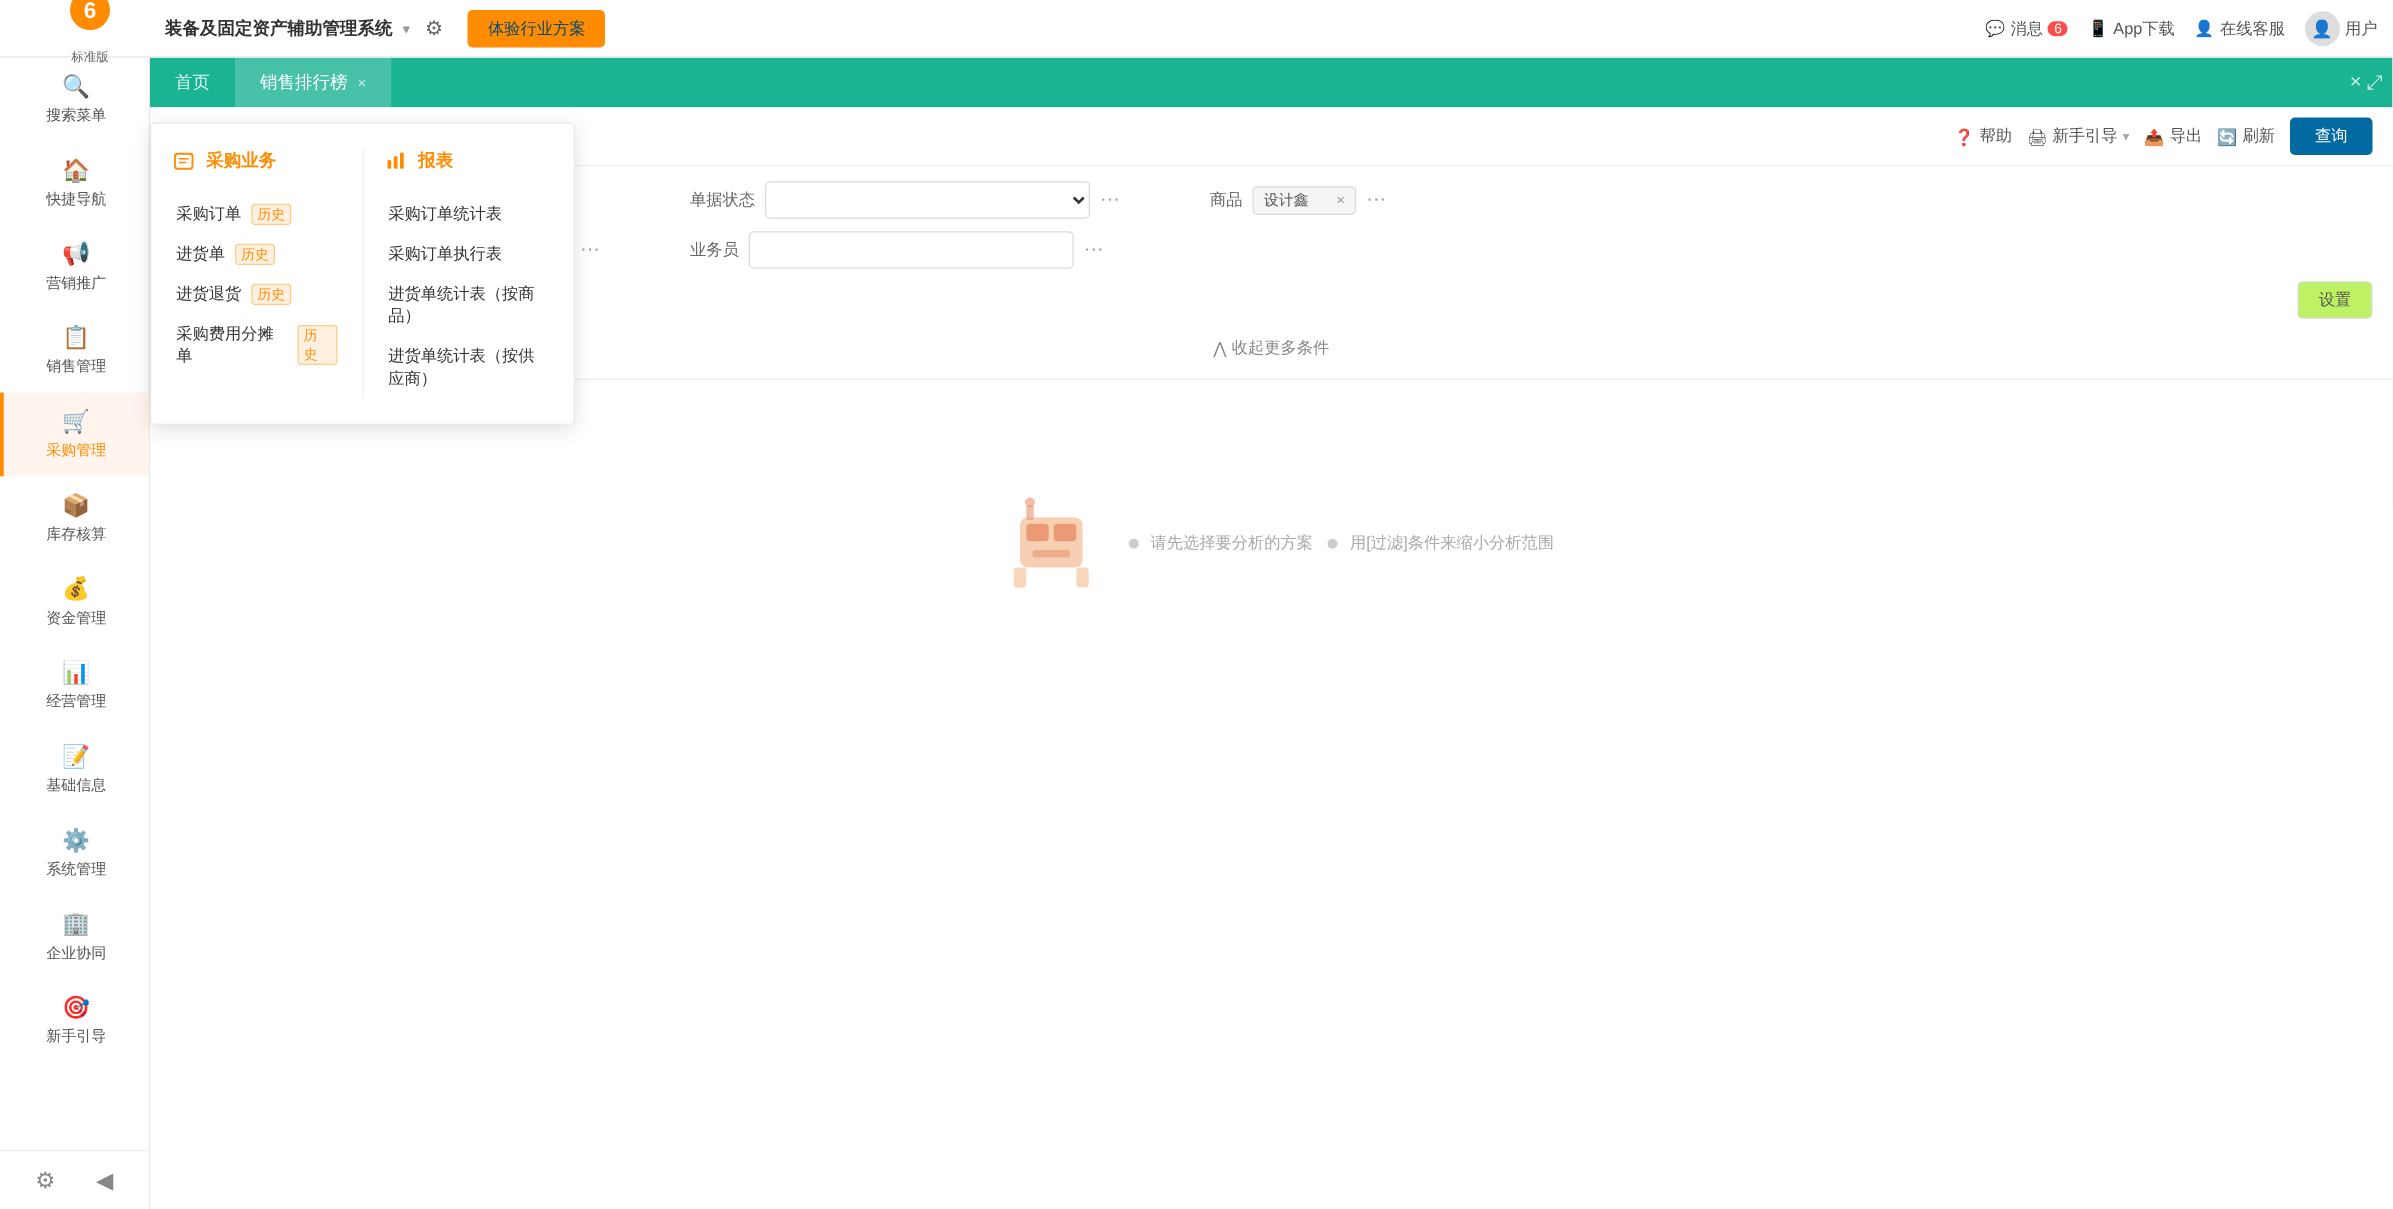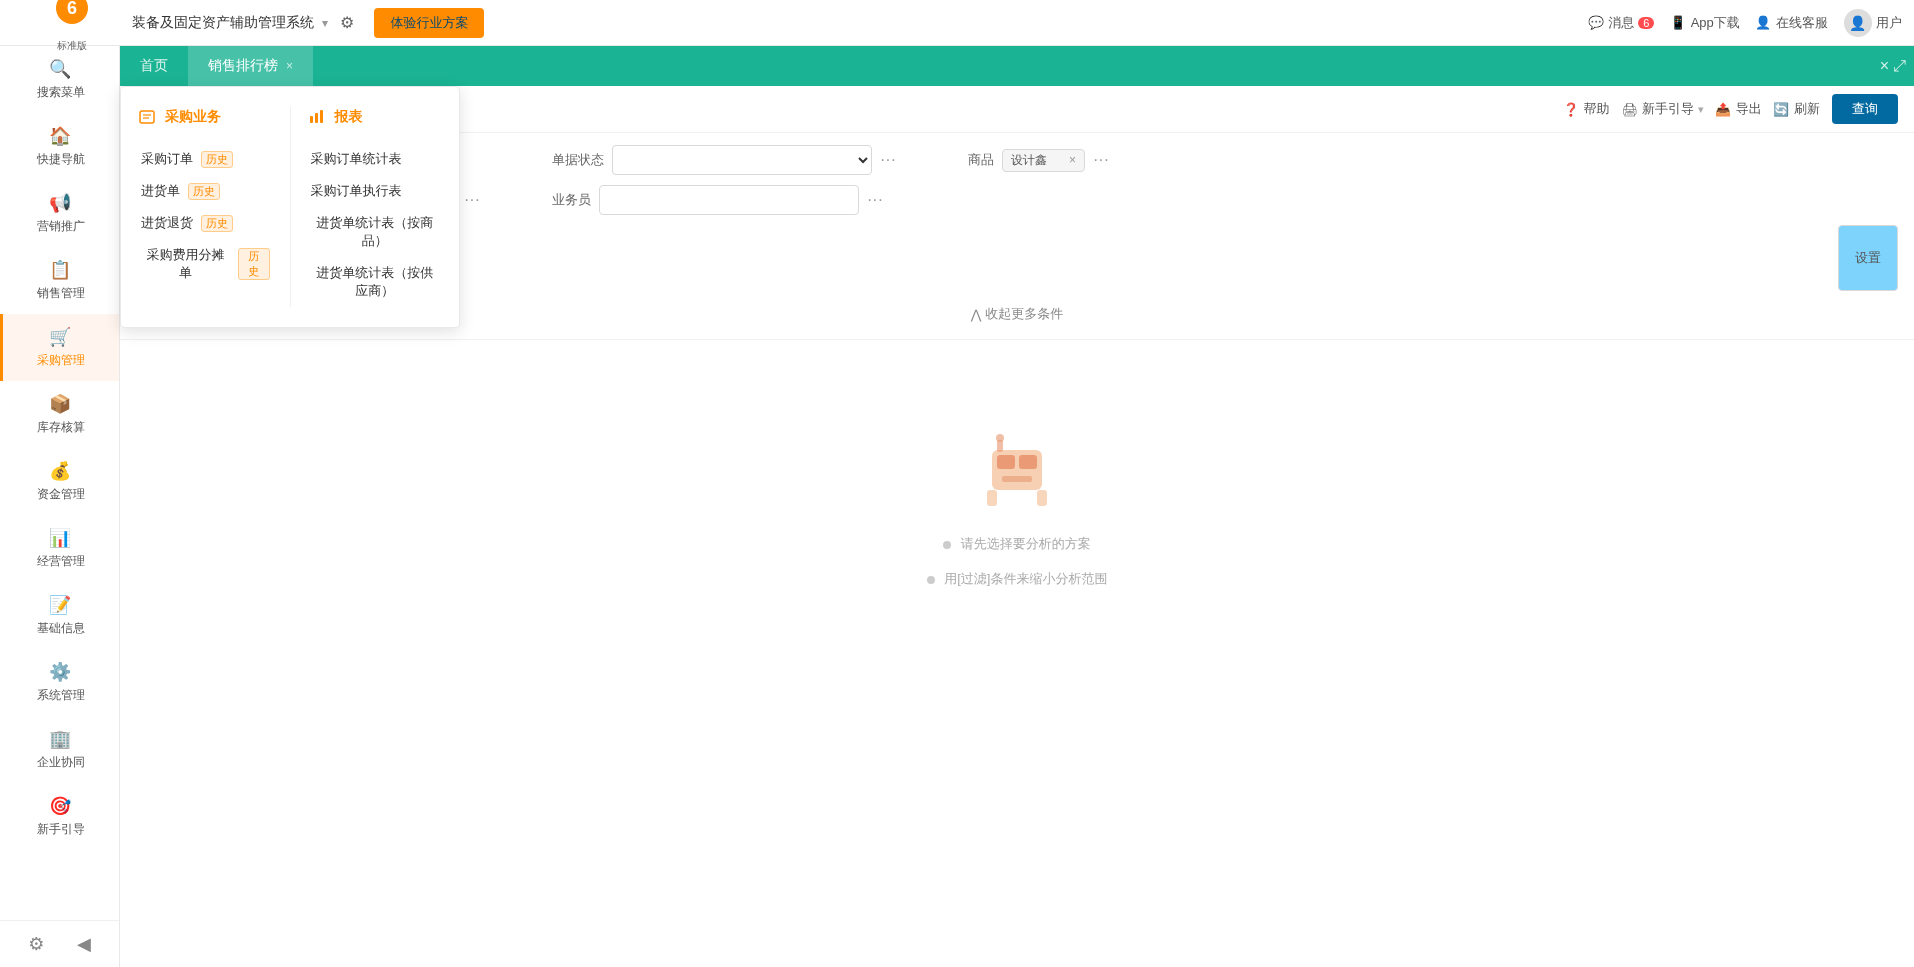--- a/index.html
+++ b/index.html
@@ -34,21 +34,21 @@
     .top-nav .logo-text {
       font-size: 10px; color: #666; margin-top: 15px;
     }
     .top-nav .system-title {
       flex: 1;
       display: flex;
       align-items: center;
       gap: 8px;
     }
     .top-nav .system-name {
-      font-size: 14px; color: #333;
+      font-size: 14px; color: #333; font-weight: bold;
     }
     .top-nav .arrow-down {
       color: #999; font-size: 12px; cursor: pointer;
     }
     .top-nav .gear-btn {
       color: #666; font-size: 16px; cursor: pointer; margin-left: 4px;
     }
     .top-nav .trial-btn {
       background: #ff8c00;
       color: #0c4a6e;
@@ -270,43 +270,43 @@
     .btn-query {
       background: #0369a1;
       color: white;
       border: none;
       border-radius: 4px;
       padding: 6px 20px;
       font-size: 13px;
       cursor: pointer;
     }
     .btn-settings {
-      background: #7dd3fc;
+      background: #bef264;
       color: #555;
       border: 1px solid #d9d9d9;
       border-radius: 4px;
-      padding: 23px 16px;
+      padding: 5px 16px;
       font-size: 13px;
       cursor: pointer;
     }
     .collapse-row {
       display: flex;
       align-items: center;
       justify-content: center;
       padding: 4px 0;
       color: #888;
       font-size: 13px;
       cursor: pointer;
       gap: 4px;
     }
 
     
     .empty-state {
       display: flex;
-      flex-direction: column;
+      flex-direction: row;
       align-items: center;
       justify-content: center;
       padding: 80px 0;
       gap: 12px;
     }
     .empty-icon {
       width: 100px;
       height: 100px;
       position: relative;
     }
@@ -323,30 +323,29 @@
       width: 8px; height: 8px;
       background: #ccc;
       border-radius: 50%;
       margin-right: 6px;
       vertical-align: middle;
     }
 
     
     .dropdown-menu {
       position: fixed;
-      top: 86px;
+      top: 98px;
       left: 120px;
       width: 340px;
       background: white;
       border: 1px solid #e8e8e8;
       border-radius: 4px;
       box-shadow: 0 4px 16px rgba(0,0,0,0.12);
       z-index: 200;
       padding: 12px 0;
-      text-align: center;
     }
     .dropdown-cols {
       display: flex;
       gap: 0;
     }
     .dropdown-col {
       flex: 1;
       padding: 8px 16px;
     }
     .dropdown-col-header {

